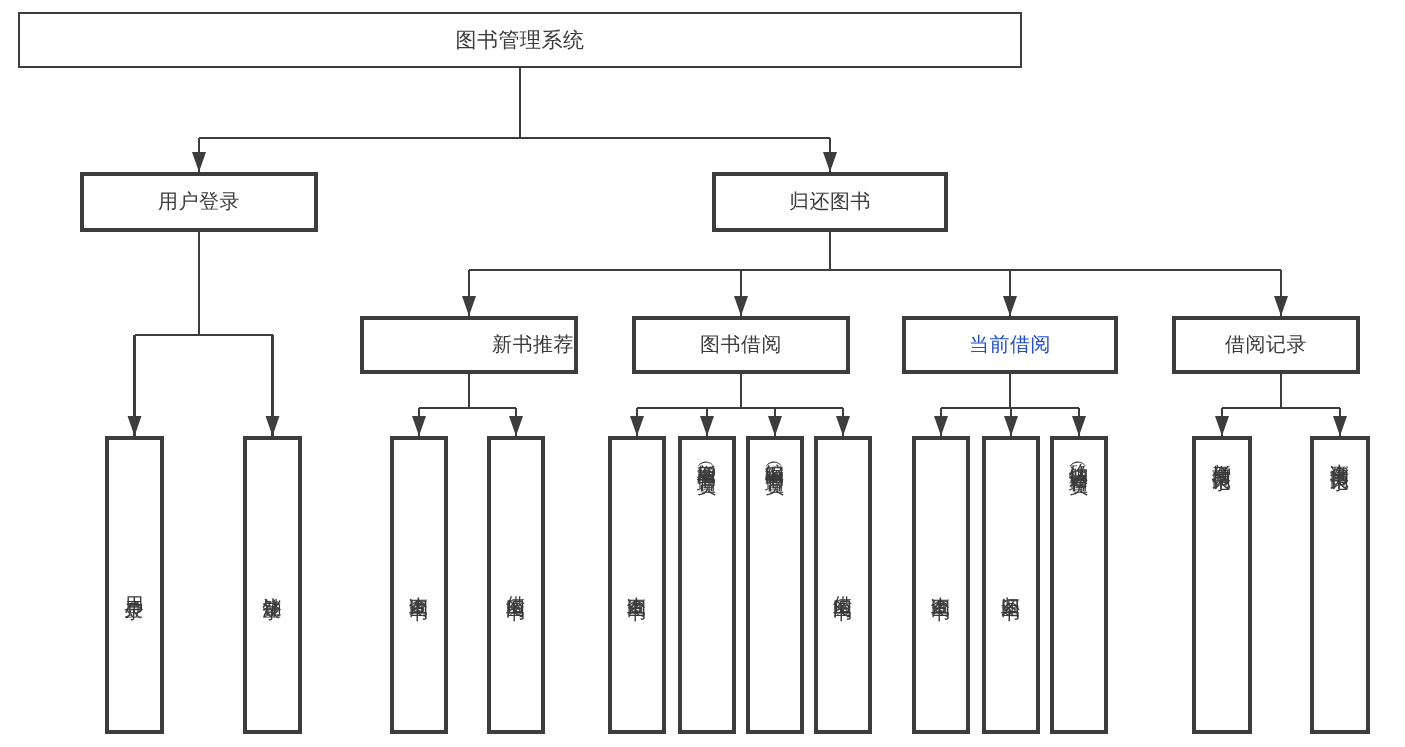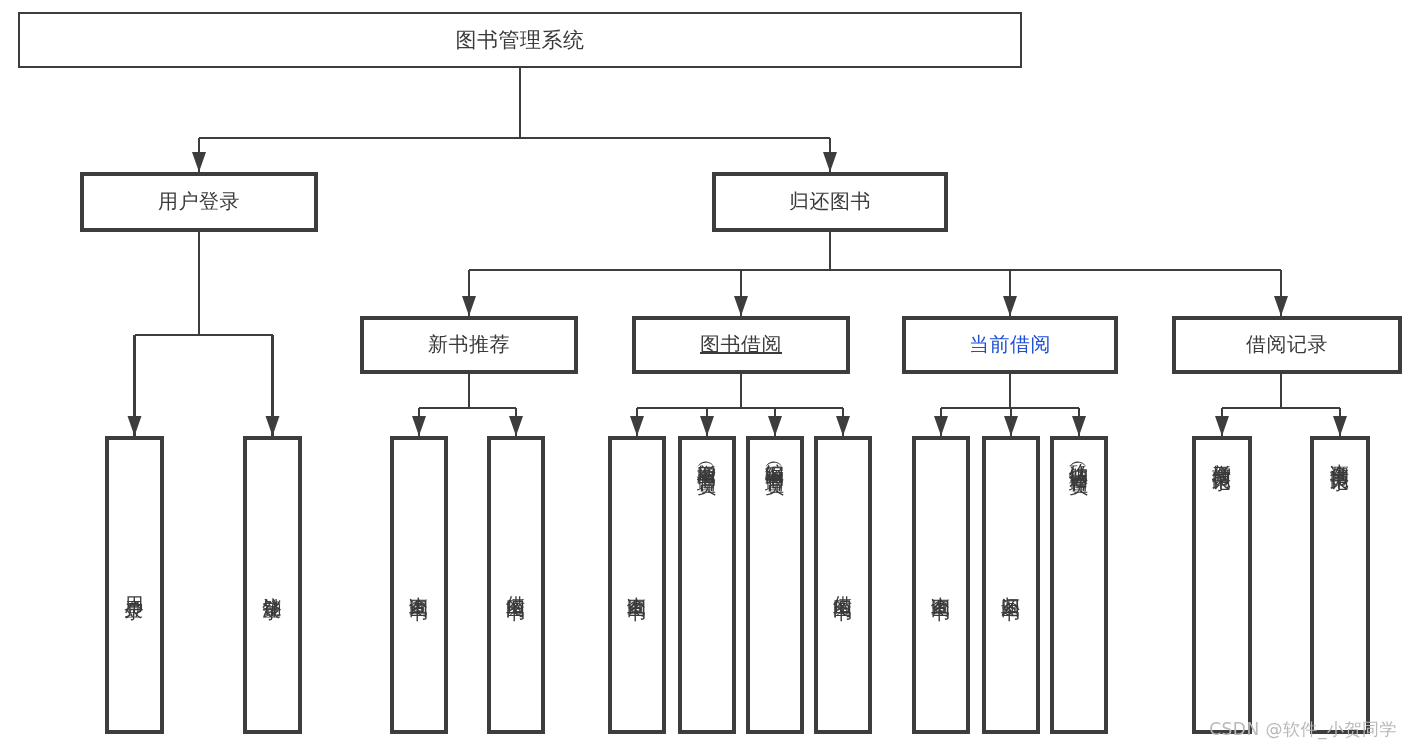--- a/index.html
+++ b/index.html
@@ -144,30 +144,30 @@
   <div id="nodes-layer">
       <div class="node level-0 horizontal" style="left: 18px; top: 12px; width: 1004px; height: 56px; border-color: rgb(61, 61, 61); background: rgb(255, 255, 255);">
         <span class="node-label" style="color: rgb(58, 58, 58);">图书管理系统</span>
       </div>
       <div class="node level-1 horizontal" style="left: 80px; top: 172px; width: 238px; height: 60px; border-color: rgb(61, 61, 61); background: rgb(255, 255, 255);">
         <span class="node-label" style="color: rgb(58, 58, 58);">用户登录</span>
       </div>
       <div class="node level-1 horizontal" style="left: 712px; top: 172px; width: 236px; height: 60px; border-color: rgb(61, 61, 61); background: rgb(255, 255, 255);">
         <span class="node-label" style="color: rgb(58, 58, 58);">归还图书</span>
       </div>
-      <div class="node level-2 horizontal" style="left: 360px; top: 316px; width: 218px; height: 58px; border-color: rgb(61, 61, 61); background: rgb(255, 255, 255);">
+      <div class="node level-2 horizontal" style="left: 360px; top: 316px; width: 218px; height: 58px; border-color: rgb(61, 61, 61); background: rgb(255, 255, 255); justify-content: flex-end;">
         <span class="node-label" style="color: rgb(58, 58, 58);">新书推荐</span>
       </div>
       <div class="node level-2 horizontal" style="left: 632px; top: 316px; width: 218px; height: 58px; border-color: rgb(61, 61, 61); background: rgb(255, 255, 255);">
-        <span class="node-label" style="color: rgb(58, 58, 58); text-decoration: underline;">图书借阅</span>
+        <span class="node-label" style="color: rgb(58, 58, 58);">图书借阅</span>
       </div>
       <div class="node level-2 horizontal" style="left: 902px; top: 316px; width: 216px; height: 58px; border-color: rgb(61, 61, 61); background: rgb(255, 255, 255);">
         <span class="node-label" style="color: #1d4ed8;">当前借阅</span>
       </div>
-      <div class="node level-2 horizontal" style="left: 1172px; top: 316px; width: 230px; height: 58px; border-color: rgb(61, 61, 61); background: rgb(255, 255, 255);">
+      <div class="node level-2 horizontal" style="left: 1172px; top: 316px; width: 188px; height: 58px; border-color: rgb(61, 61, 61); background: rgb(255, 255, 255);">
         <span class="node-label" style="color: rgb(58, 58, 58);">借阅记录</span>
       </div>
       <div class="node level-3 vertical centered" style="left: 105px; top: 436px; width: 59px; height: 298px; border-color: rgb(61, 61, 61); background: rgb(255, 255, 255);">
         <span class="node-label" style="color: rgb(58, 58, 58);">用户登录</span>
       </div>
       <div class="node level-3 vertical centered" style="left: 243px; top: 436px; width: 59px; height: 298px; border-color: rgb(61, 61, 61); background: rgb(255, 255, 255);">
         <span class="node-label" style="color: rgb(58, 58, 58);">注销登录</span>
       </div>
       <div class="node level-3 vertical centered" style="left: 390px; top: 436px; width: 58px; height: 298px; border-color: rgb(61, 61, 61); background: rgb(255, 255, 255);">
         <span class="node-label" style="color: rgb(58, 58, 58);">查询图书</span>
@@ -196,14 +196,13 @@
       <div class="node level-3 vertical" style="left: 1050px; top: 436px; width: 58px; height: 298px; border-color: rgb(61, 61, 61); background: rgb(255, 255, 255);">
         <span class="node-label" style="color: rgb(58, 58, 58);">确认归还（管理员）</span>
       </div>
       <div class="node level-3 vertical" style="left: 1192px; top: 436px; width: 60px; height: 298px; border-color: rgb(61, 61, 61); background: rgb(255, 255, 255);">
         <span class="node-label" style="color: rgb(58, 58, 58);">新增借阅记录</span>
       </div>
       <div class="node level-3 vertical" style="left: 1310px; top: 436px; width: 60px; height: 298px; border-color: rgb(61, 61, 61); background: rgb(255, 255, 255);">
         <span class="node-label" style="color: rgb(58, 58, 58);">查询借阅记录</span>
       </div>
     </div>
-  <div class="watermark">CSDN @软件_小贺同学</div>
 </div>
 
 </body></html>

